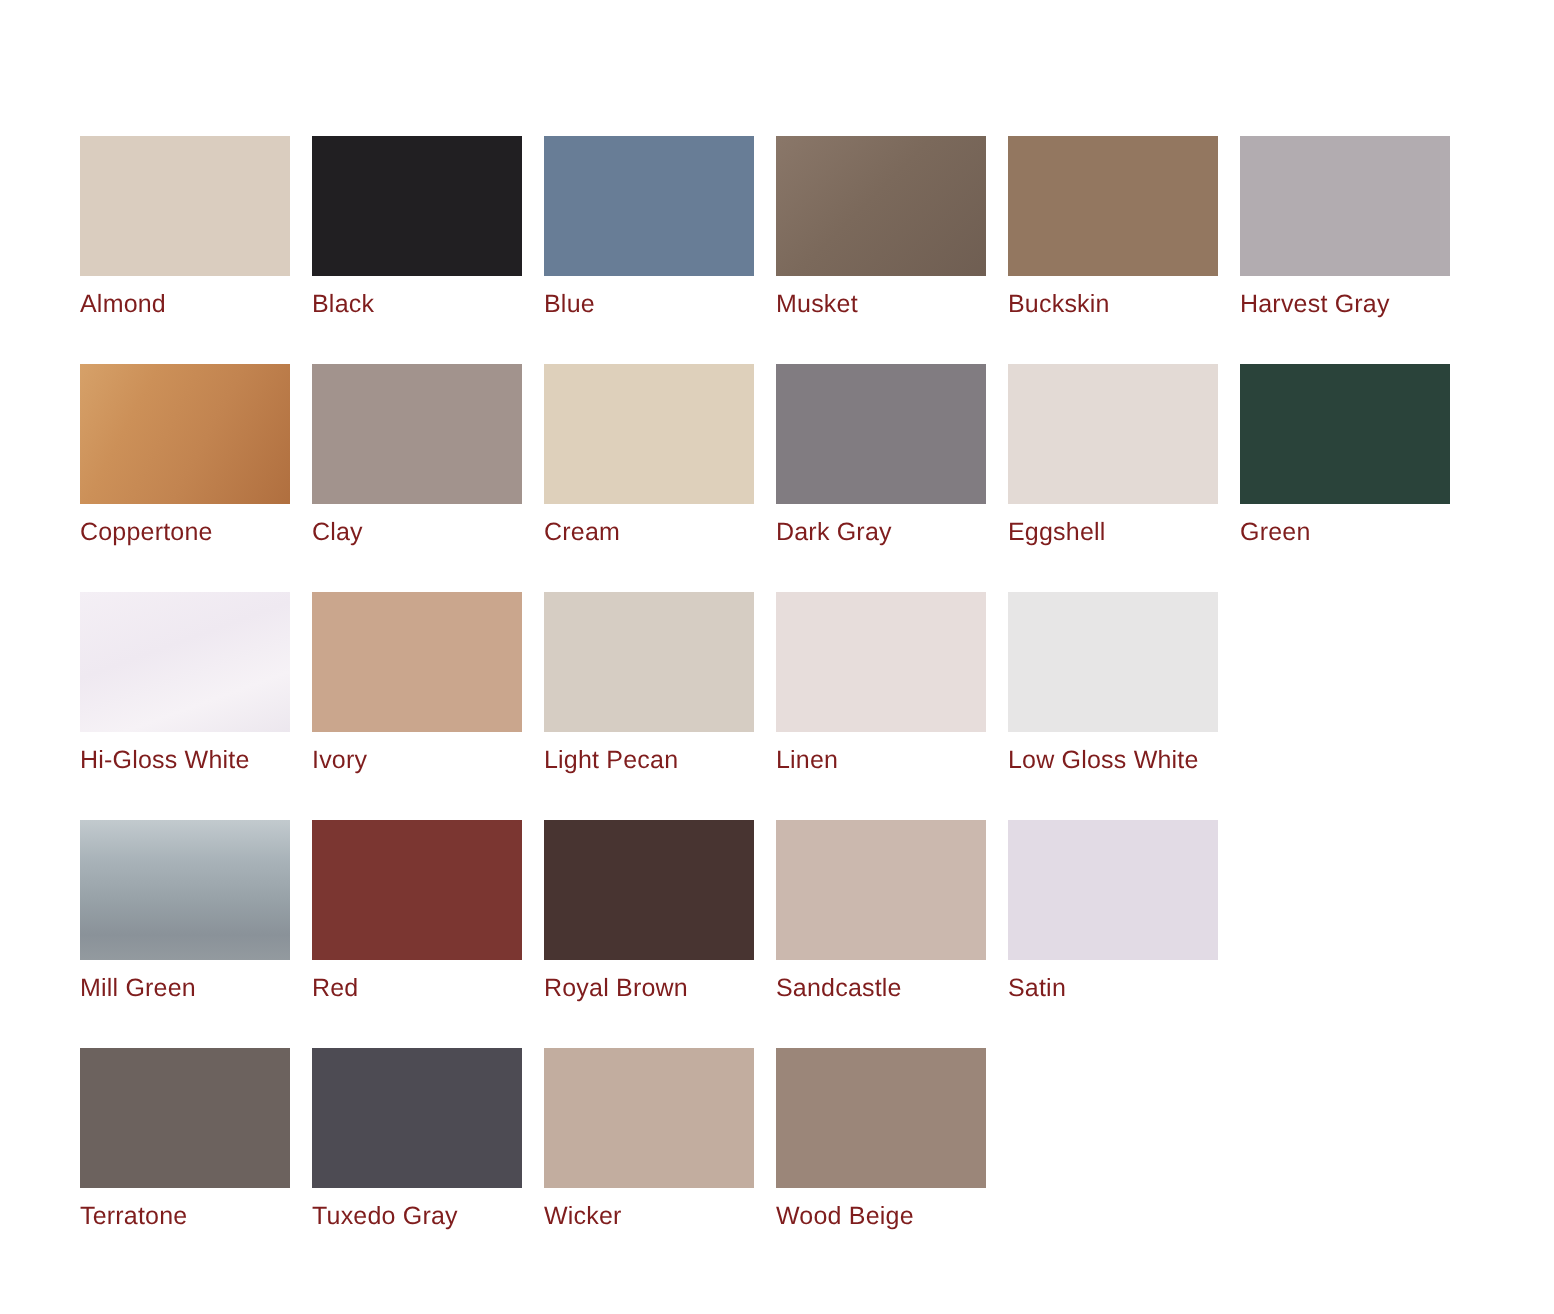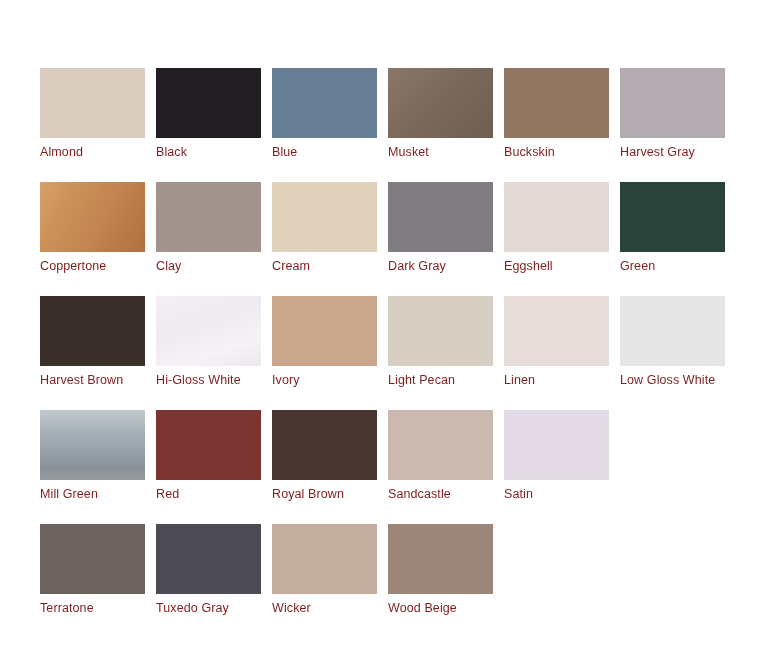--- a/index.html
+++ b/index.html
@@ -102,24 +102,20 @@
         <div class="swatch-chip" style="background: rgb(227, 218, 213);"></div>
         <div class="swatch-label">Eggshell</div>
       </div>
       <div class="swatch-cell">
         <div class="swatch-chip" style="background: rgb(42, 67, 58);"></div>
         <div class="swatch-label">Green</div>
       </div>
     </div>
     <div class="swatch-row">
       <div class="swatch-cell">
-        <div class="swatch-chip" style="background: rgb(59, 47, 43);"></div>
-        <div class="swatch-label">Harvest Brown</div>
-      </div>
-      <div class="swatch-cell">
         <div class="swatch-chip" style="background: linear-gradient(160deg, rgb(244, 239, 245) 0%, rgb(239, 233, 241) 40%, rgb(246, 242, 246) 72%, rgb(236, 231, 238) 100%);"></div>
         <div class="swatch-label">Hi-Gloss White</div>
       </div>
       <div class="swatch-cell">
         <div class="swatch-chip" style="background: rgb(202, 166, 141);"></div>
         <div class="swatch-label">Ivory</div>
       </div>
       <div class="swatch-cell">
         <div class="swatch-chip" style="background: rgb(214, 205, 195);"></div>
         <div class="swatch-label">Light Pecan</div>

